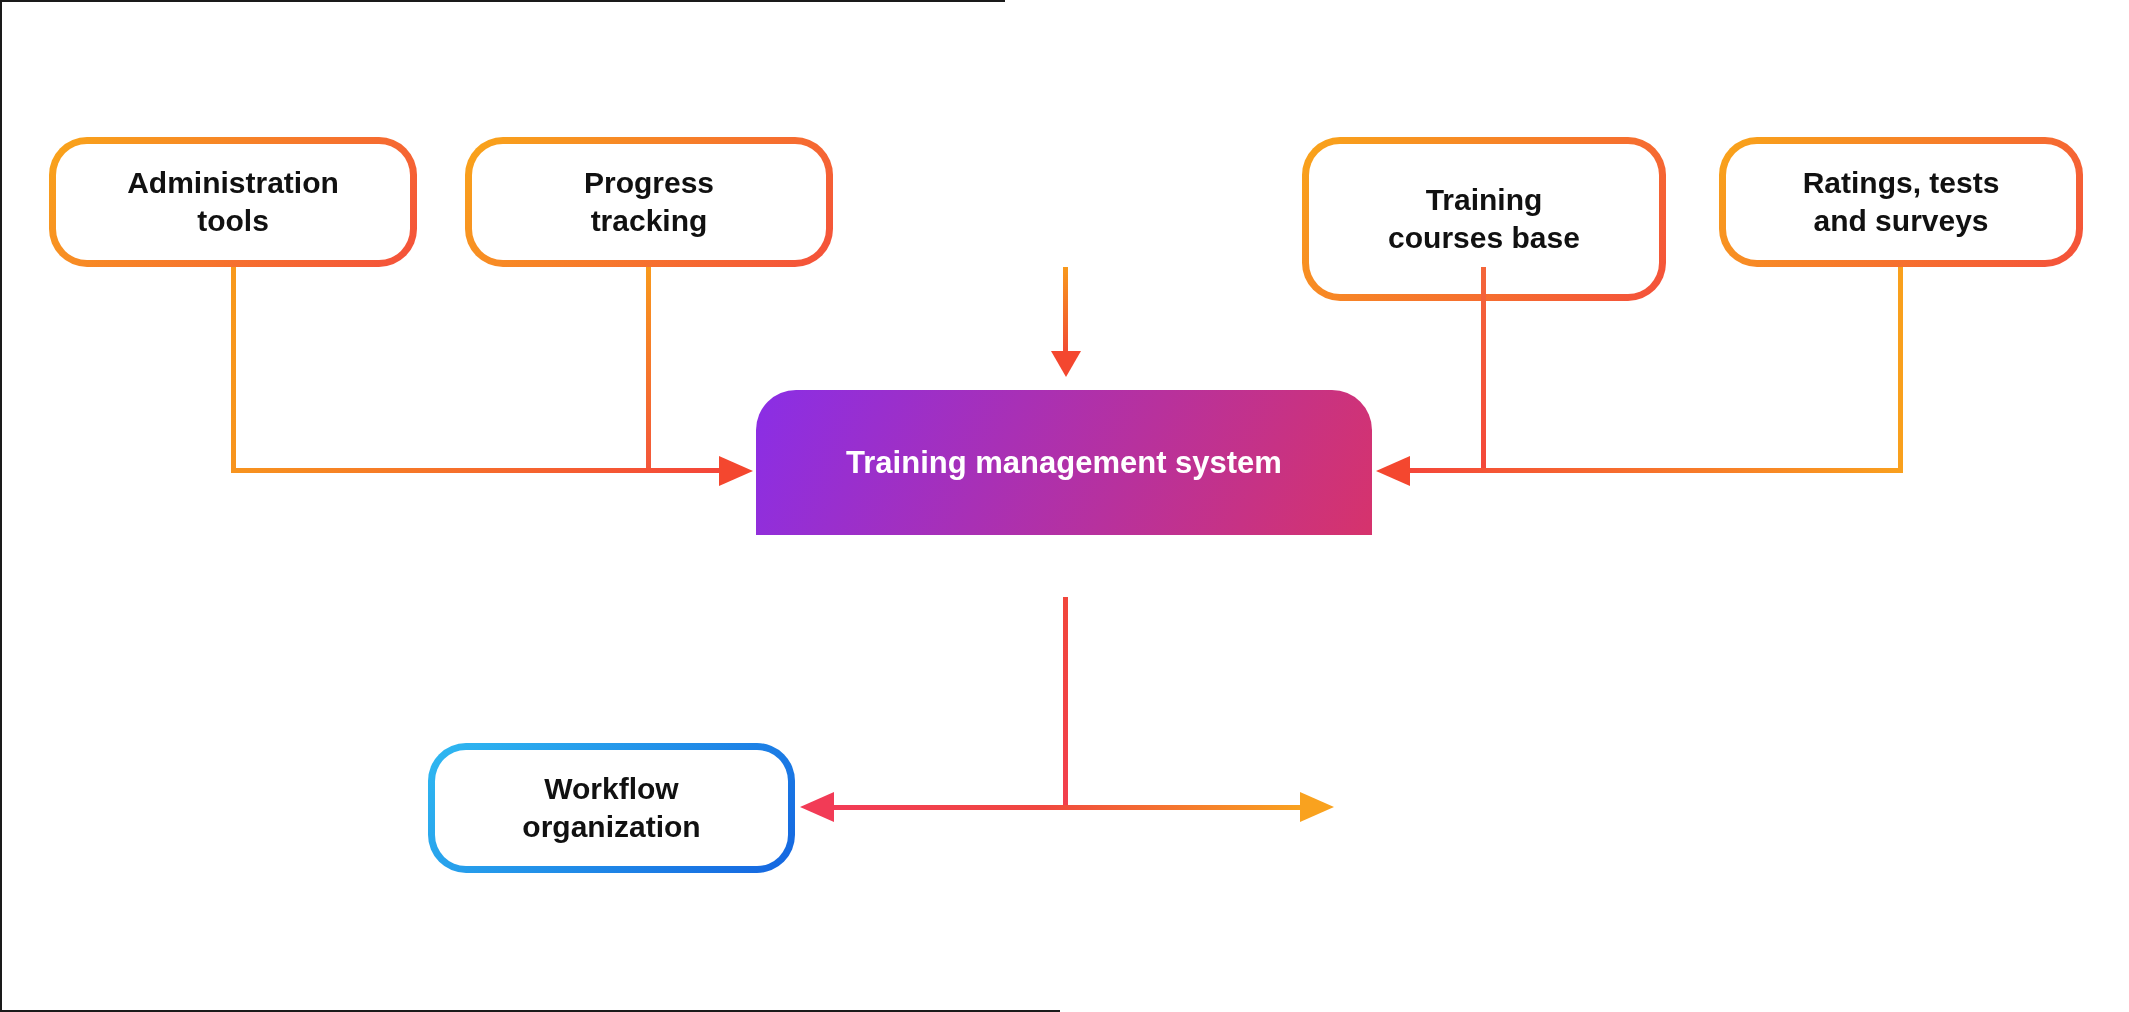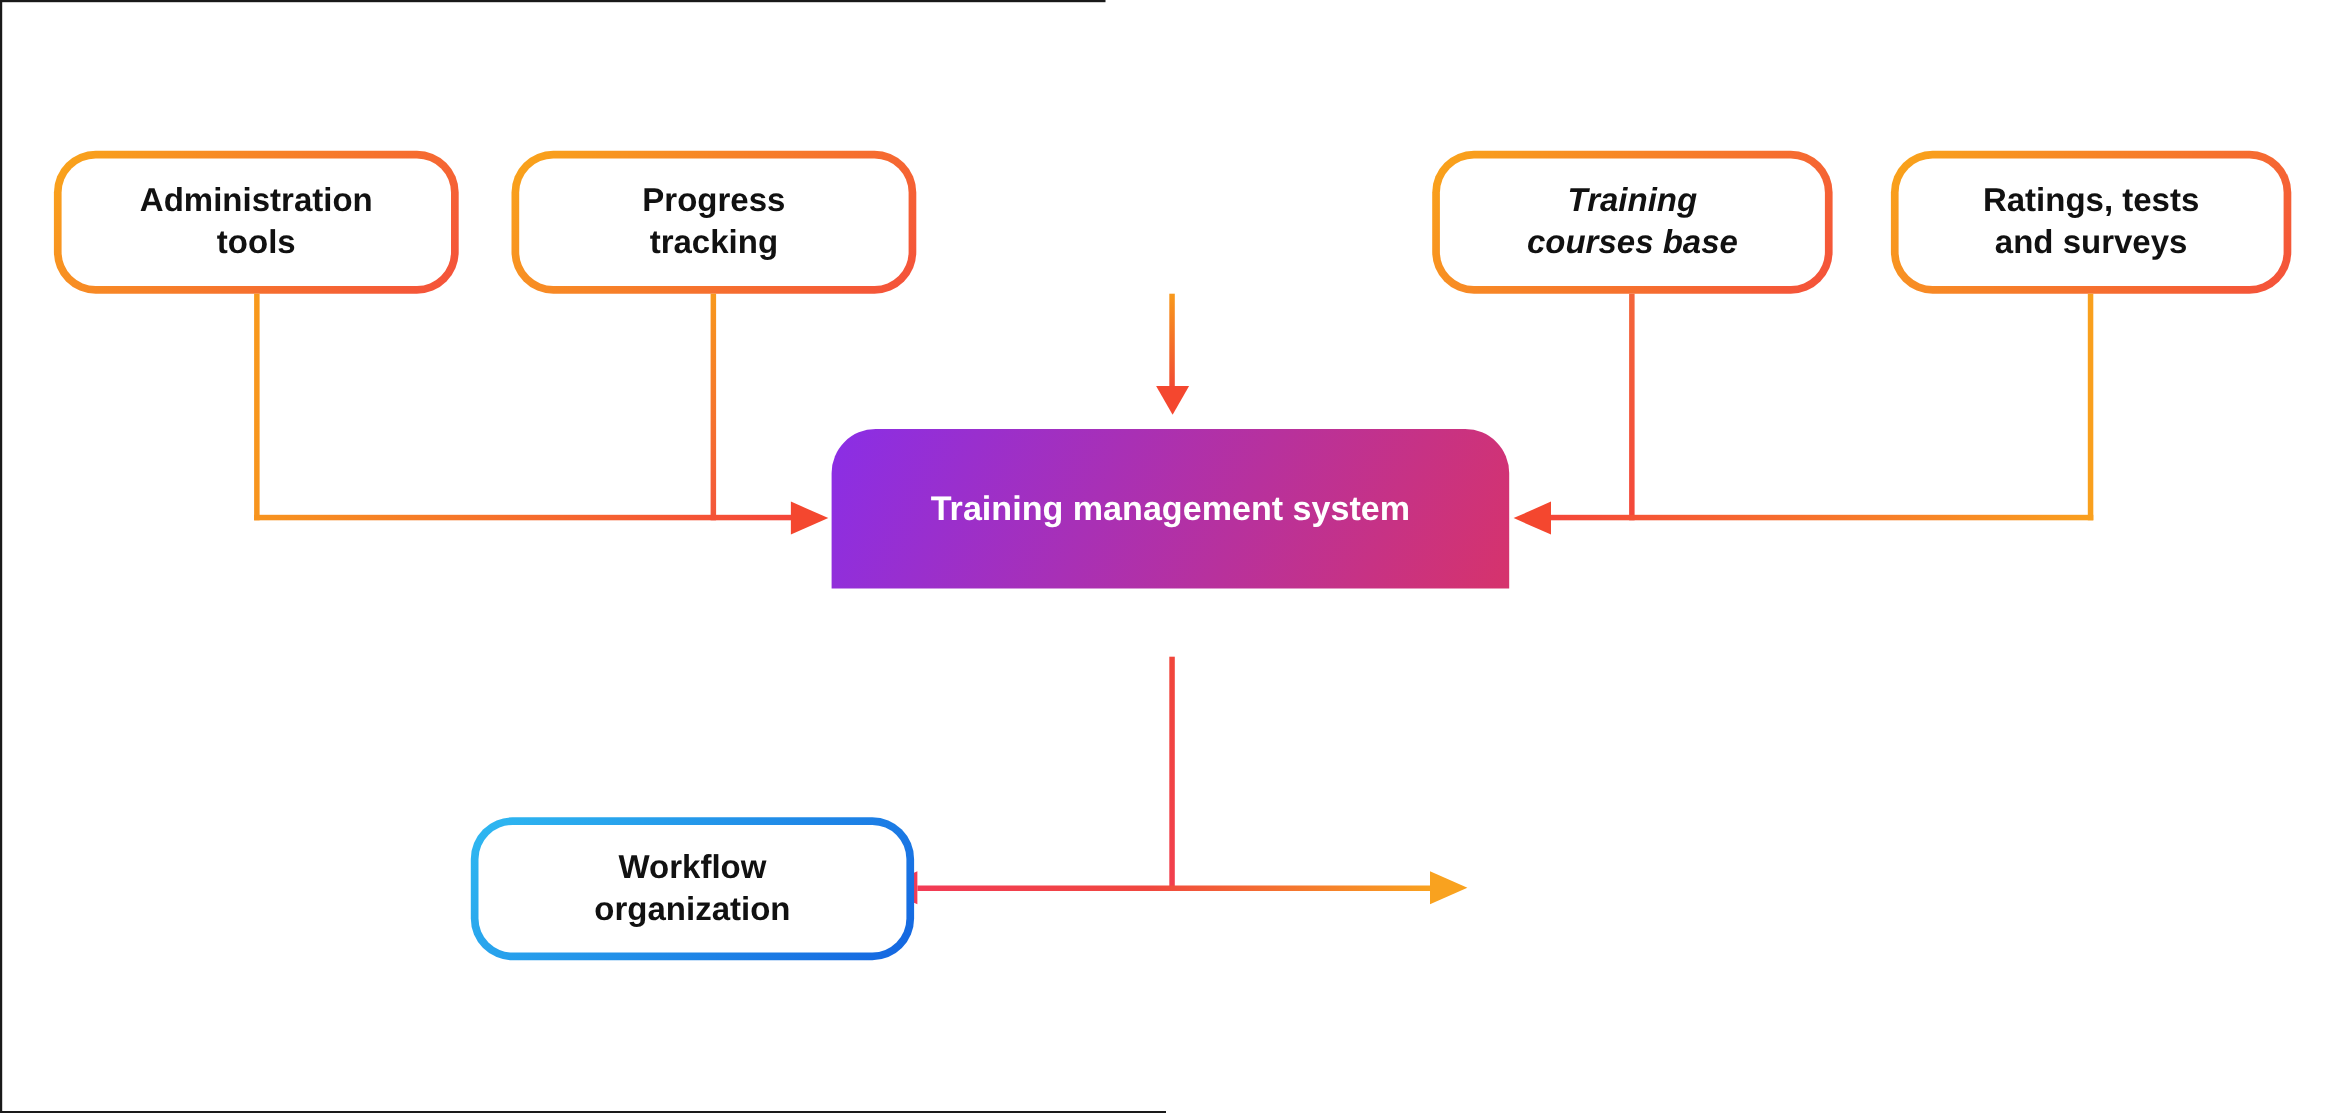--- a/index.html
+++ b/index.html
@@ -42,23 +42,23 @@
     line-height: 38px;
     font-weight: 700;
     color: var(--text);
     letter-spacing: 0px;
   }
 
   
   #node-administration-tools   { left: 49px;   top: 137px; width: 368px; height: 130px; }
   #node-progress-tracking      { left: 465px;  top: 137px; width: 368px; height: 130px; }
   #node-user-interface         { left: 883px;  top: 137px; width: 367px; height: 130px; }
-  #node-training-courses-base  { left: 1302px; top: 137px; width: 364px; height: 130px; font-style: italic; }
+  #node-training-courses-base  { left: 1302px; top: 137px; width: 364px; height: 164px; }
   #node-ratings-tests-surveys  { left: 1719px; top: 137px; width: 364px; height: 130px; }
-  #node-workflow-organization  { left: 428px;  top: 743px; width: 403px; height: 130px; }
+  #node-workflow-organization  { left: 428px;  top: 743px; width: 367px; height: 130px; }
   #node-work-skill-improvement { left: 1337px; top: 743px; width: 366px; height: 130px; }
 
   
   #node-center {
     position: absolute;
     left: 756px; top: 390px; width: 616px; height: 145px;
     background: linear-gradient(115deg, var(--purple1), var(--purple2));
     border-radius: 40px 40px 0 0;
     display: flex; align-items: center; justify-content: center;
     text-align: center;

